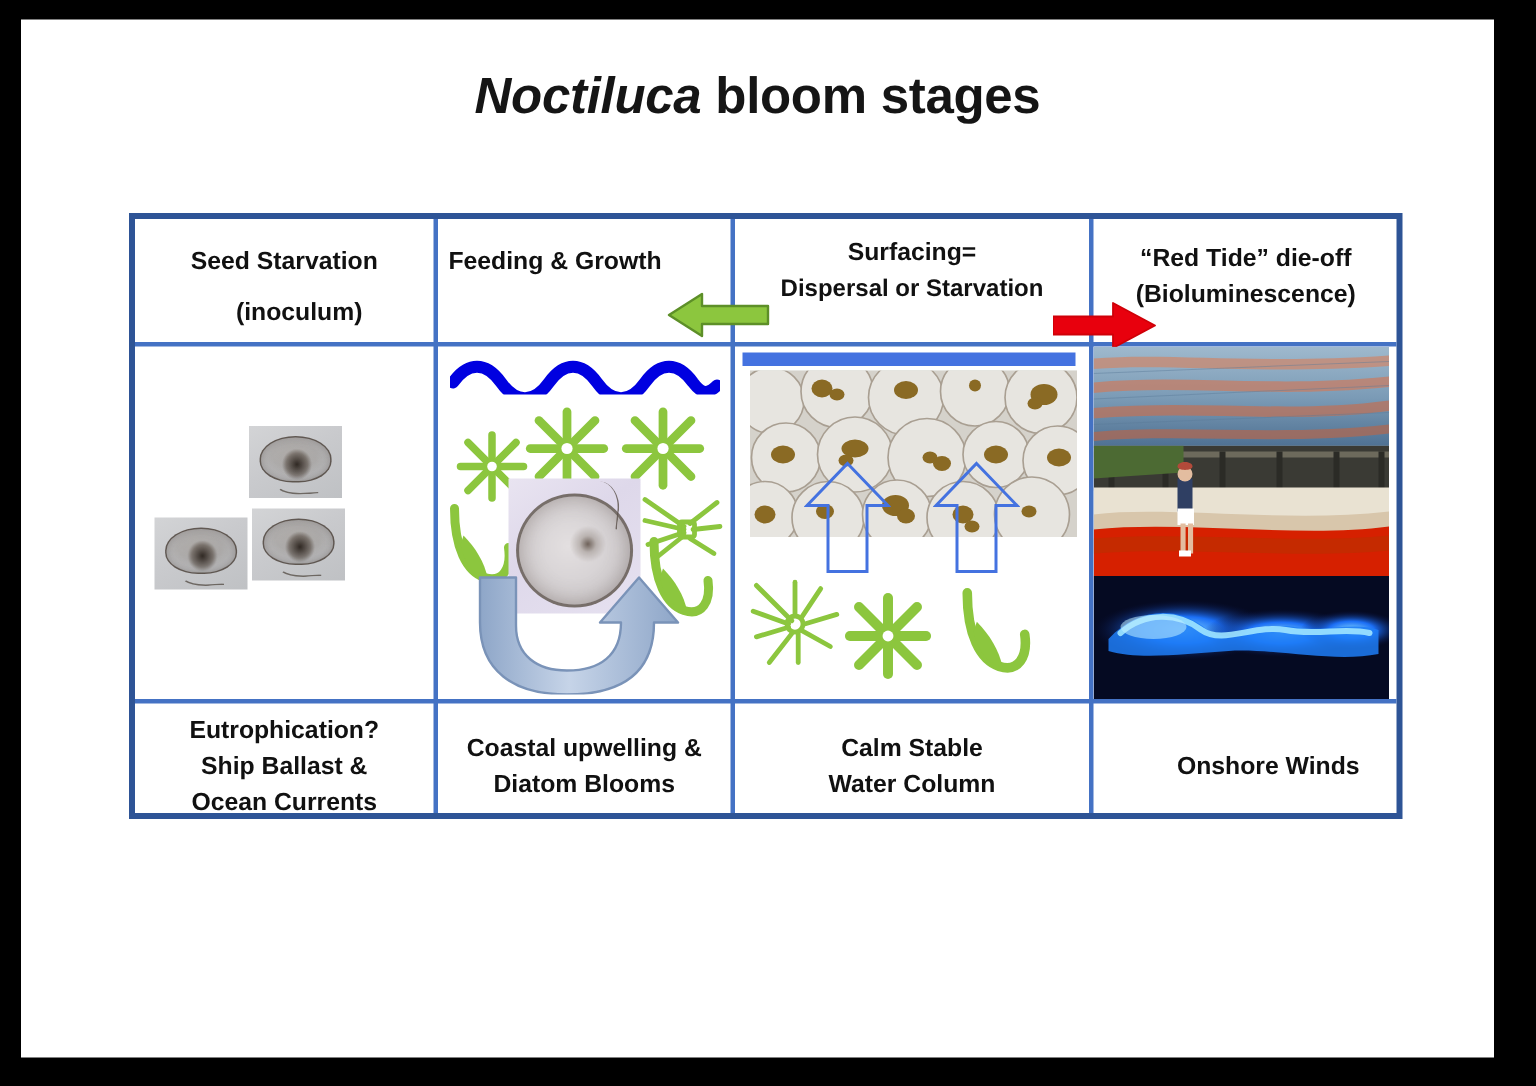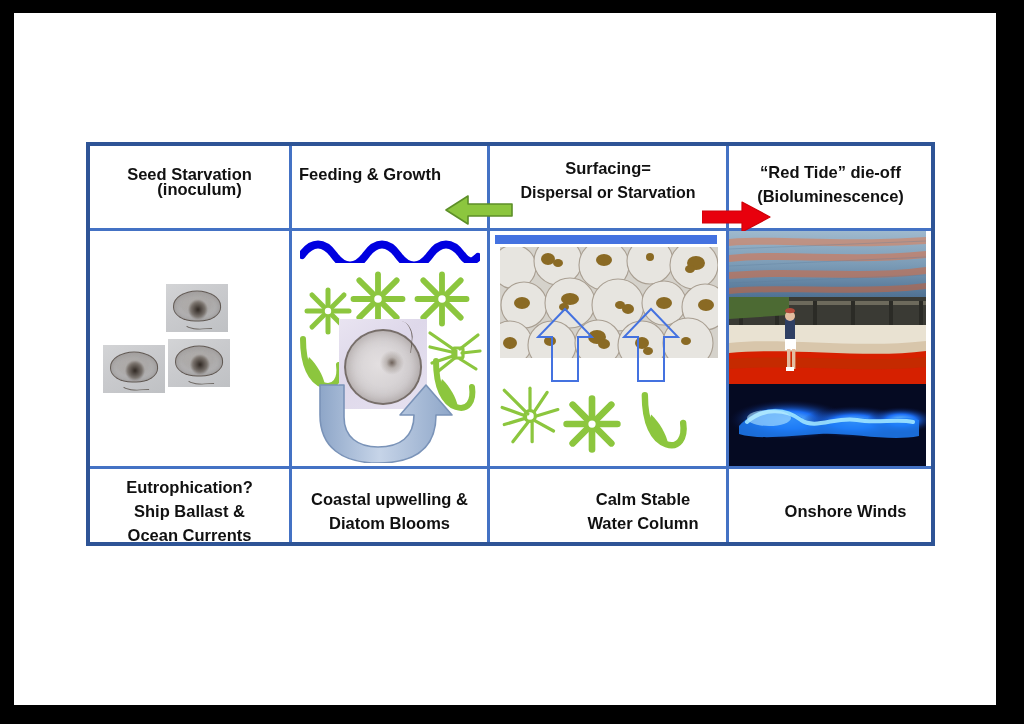--- a/index.html
+++ b/index.html
@@ -181,34 +181,37 @@
   .photo-aerial, .photo-beach, .photo-biolum {
     position: absolute;
     overflow: hidden;
   }
 </style>
 </head>
 <body>
 
 <div id="slide-frame">
 
+  <div id="slide-title">
+    <span class="sci">Noctiluca</span><span> bloom stages</span>
+  </div>
 
   <div id="bloom-table">
 
     <div class="grid">
       <div class="vline" style="left:199px;"></div>
       <div class="vline" style="left:397px;"></div>
       <div class="vline" style="left:636px;"></div>
       <div class="hline" style="top:82px;"></div>
       <div class="hline" style="top:320px;"></div>
     </div>
 
     <div class="cell" style="left:0;top:0;width:199px;height:82px;">
       <div class="hdr-text" style="top:17px;">Seed Starvation</div>
-      <div class="hdr-text" style="top:32px;padding-left:24px;">(inoculum)</div>
+      <div class="hdr-text" style="top:51px;padding-left:24px;">(inoculum)</div>
     </div>
 
     <div class="cell" style="left:202px;top:0;width:156px;height:82px;border-radius:14px;">
       <div class="hdr-text" style="top:17px;">Feeding &amp; Growth</div>
     </div>
 
     <div class="cell" style="left:639px;top:0;width:203px;height:82px;">
       <div class="hdr-text" style="top:15px;">“Red Tide” die-off</div>
       <div class="hdr-text" style="top:39px;">(Bioluminescence)</div>
     </div>
@@ -485,21 +488,21 @@
       <div class="ftr-text" style="top:6px;">Eutrophication?</div>
       <div class="ftr-text" style="top:30px;">Ship Ballast &amp;</div>
       <div class="ftr-text" style="top:54px;">Ocean Currents</div>
     </div>
 
     <div class="cell" style="left:202px;top:323px;width:195px;height:75px;">
       <div class="ftr-text" style="top:18px;">Coastal upwelling &amp;</div>
       <div class="ftr-text" style="top:42px;">Diatom Blooms</div>
     </div>
 
-    <div class="cell" style="left:400px;top:323px;width:236px;height:75px;margin-left:35px;">
+    <div class="cell" style="left:400px;top:323px;width:236px;height:75px;">
       <div class="ftr-text" style="top:18px;">Calm Stable</div>
       <div class="ftr-text" style="top:42px;">Water Column</div>
     </div>
 
     <div class="cell" style="left:654px;top:323px;width:203px;height:75px;">
       <div class="ftr-text" style="top:30px;">Onshore Winds</div>
     </div>
 
   </div>
 </div>

